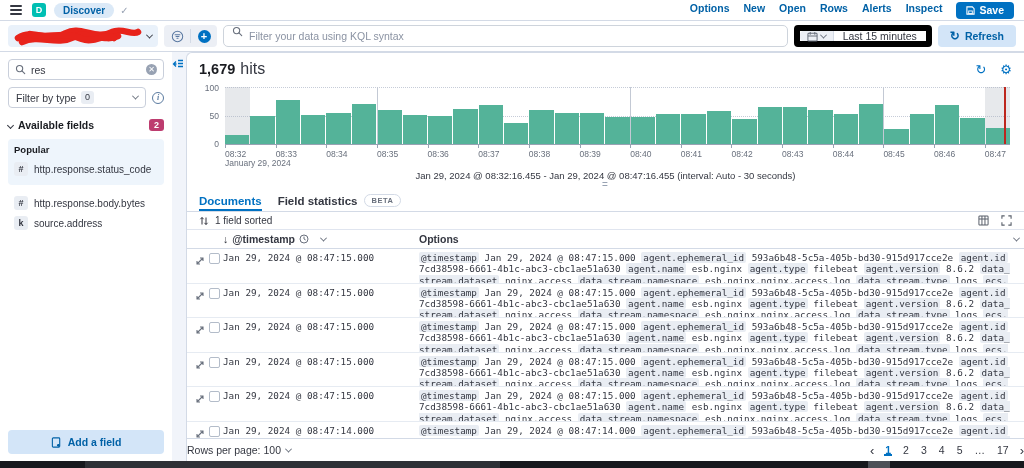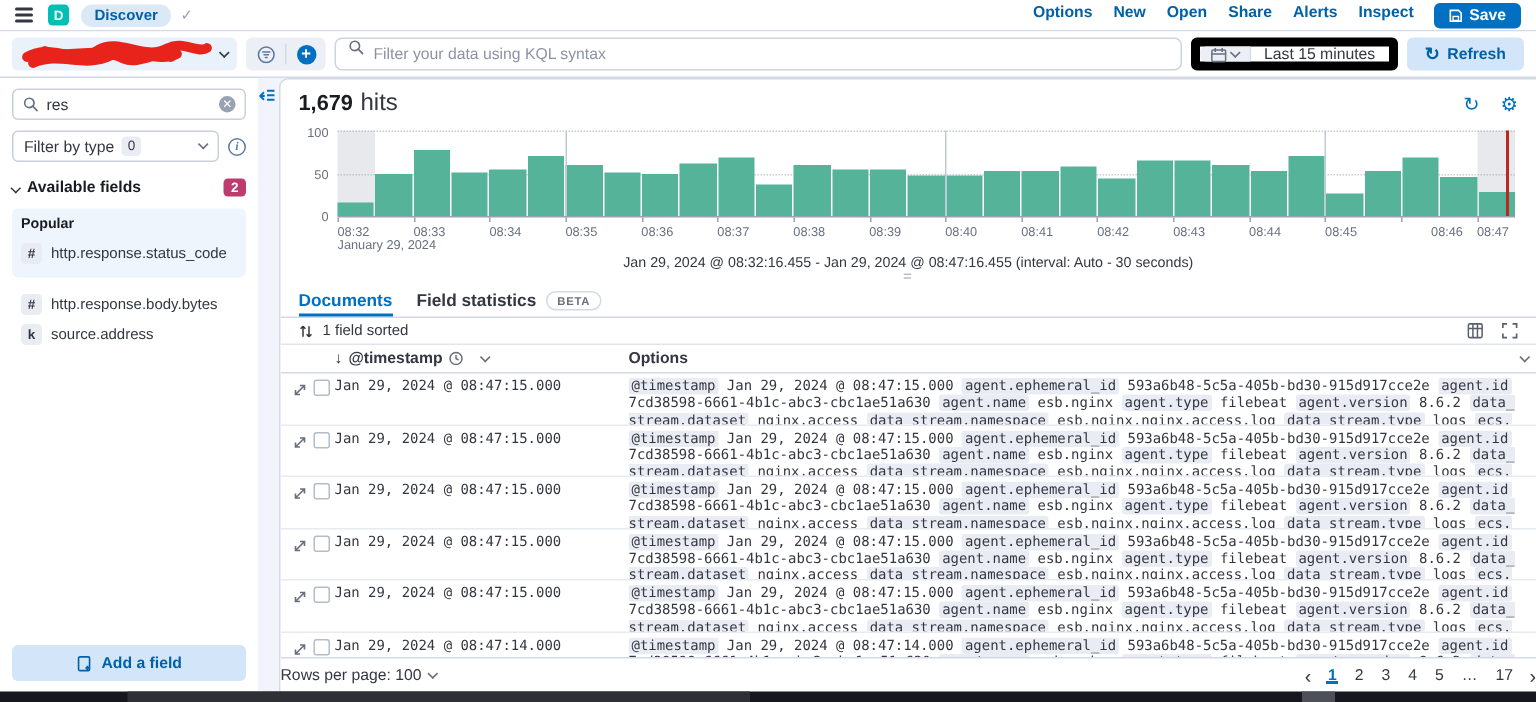--- a/index.html
+++ b/index.html
@@ -128,21 +128,21 @@
         <i></i>
         <i></i>
       </span>
     <span class="appbadge">D</span>
     <span class="crumb">Discover</span>
     <span class="crumb-check">✓</span>
     <div class="topnav">
       <a>Options</a>
       <a>New</a>
       <a>Open</a>
-      <a>Share</a>
+      <a>Rows</a>
       <a>Alerts</a>
       <a>Inspect</a>
       <button class="savebtn">
         <svg class="icon" width="9" height="9" viewBox="0 0 10 10">
             <path d="M1 1h6l2 2v6H1z" fill="none" stroke="#fff" stroke-width="1.2"></path>
             <rect x="3" y="5.5" width="4" height="3" fill="none" stroke="#fff" stroke-width="1"></rect>
           </svg>
         <span>Save</span>
       </button>
     </div>
@@ -399,21 +399,21 @@
             <span class="xlab" style="left: 58.0645%;">08:41</span>
             <span class="xtick" style="left: 64.5161%;"></span>
             <span class="xlab" style="left: 64.5161%;">08:42</span>
             <span class="xtick" style="left: 70.9677%;"></span>
             <span class="xlab" style="left: 70.9677%;">08:43</span>
             <span class="xtick" style="left: 77.4194%;"></span>
             <span class="xlab" style="left: 77.4194%;">08:44</span>
             <span class="xtick" style="left: 83.871%;"></span>
             <span class="xlab" style="left: 83.871%;">08:45</span>
             <span class="xtick" style="left: 90.3226%;"></span>
-            <span class="xlab" style="left: 90.3226%; margin-left: 20px;">08:46</span>
+            <span class="xlab" style="left: 90.3226%;">08:46</span>
             <span class="xtick" style="left: 96.7742%;"></span>
             <span class="xlab" style="left: 96.7742%;">08:47</span>
           </div>
       </div>
 
       <div class="caption">Jan 29, 2024 @ 08:32:16.455 - Jan 29, 2024 @ 08:47:16.455 (interval: Auto - 30 seconds)</div>
       <div class="dragbar">=</div>
 
       <div class="tabsrow">
         <span class="tab active">Documents</span>

